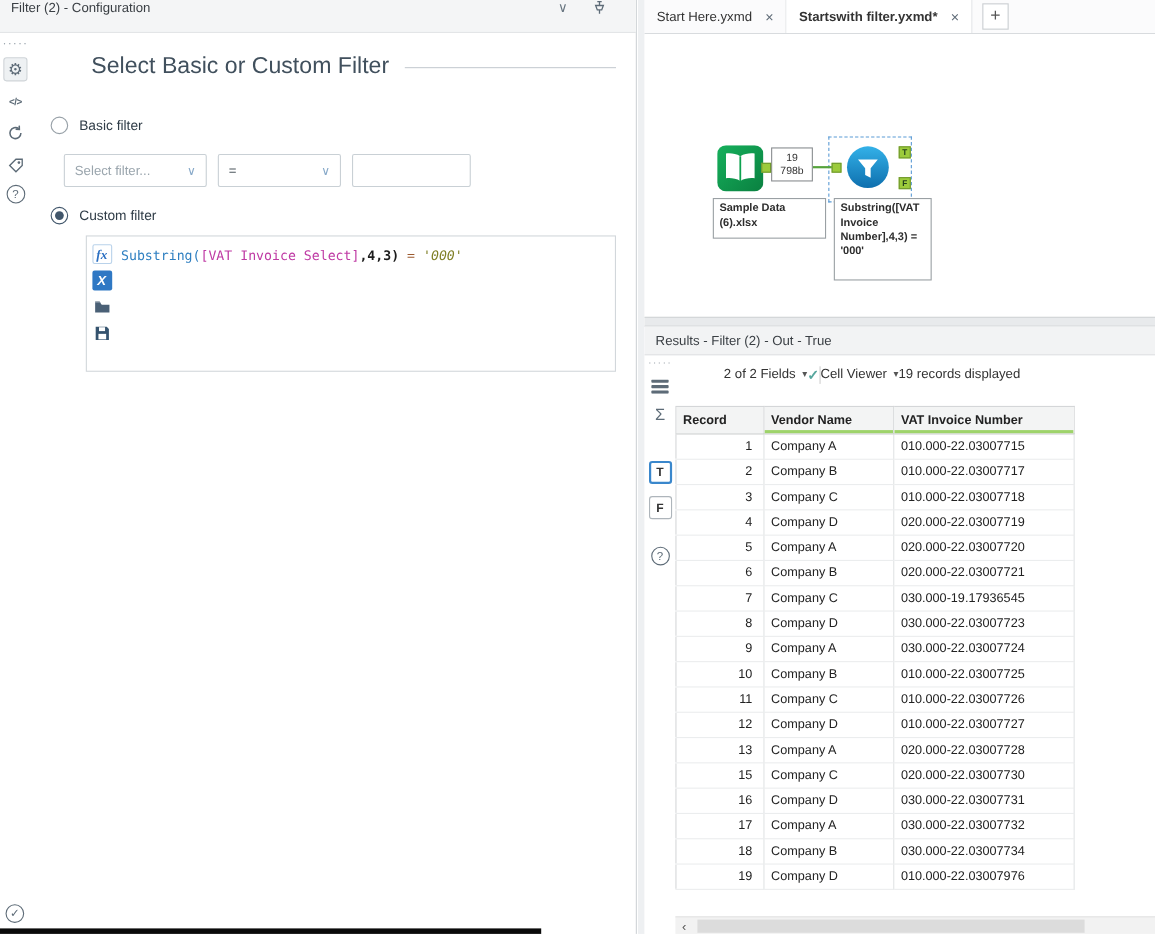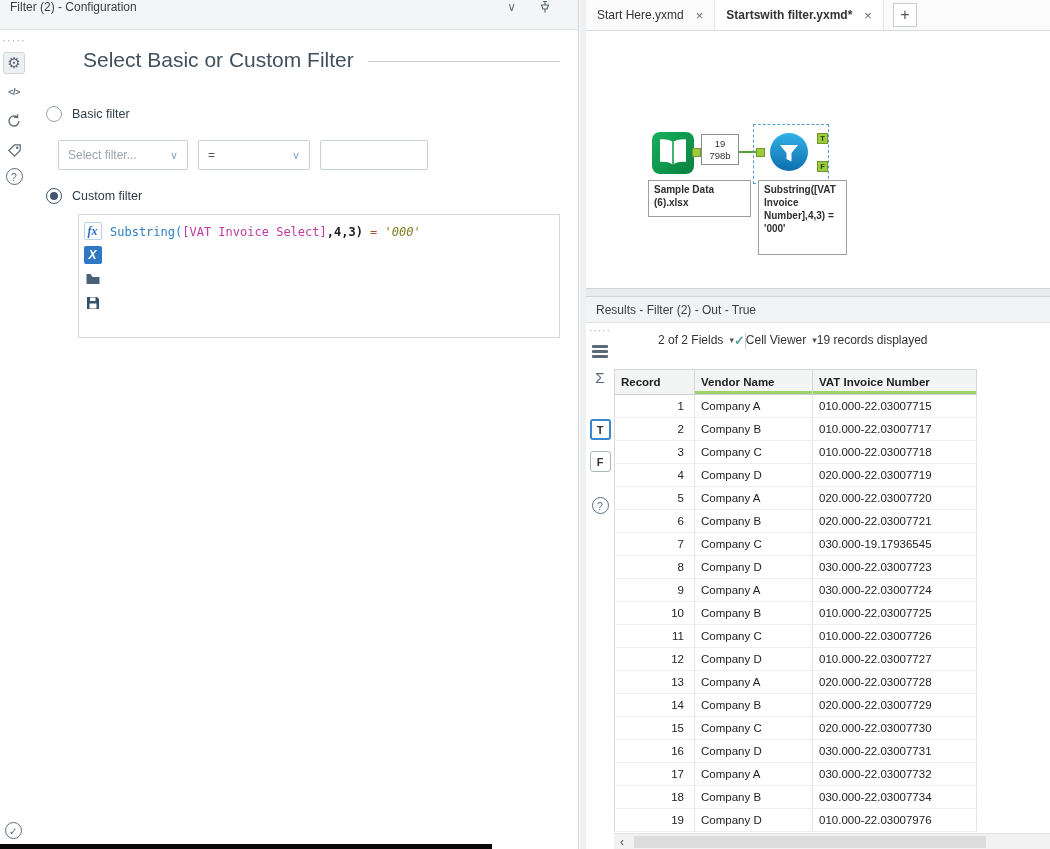--- a/index.html
+++ b/index.html
@@ -374,25 +374,20 @@
             <td>12</td>
             <td>Company D</td>
             <td>010.000-22.03007727</td>
           </tr>
           <tr>
             <td>13</td>
             <td>Company A</td>
             <td>020.000-22.03007728</td>
           </tr>
           <tr>
-            <td>14</td>
-            <td>Company B</td>
-            <td>020.000-22.03007729</td>
-          </tr>
-          <tr>
             <td>15</td>
             <td>Company C</td>
             <td>020.000-22.03007730</td>
           </tr>
           <tr>
             <td>16</td>
             <td>Company D</td>
             <td>030.000-22.03007731</td>
           </tr>
           <tr>

